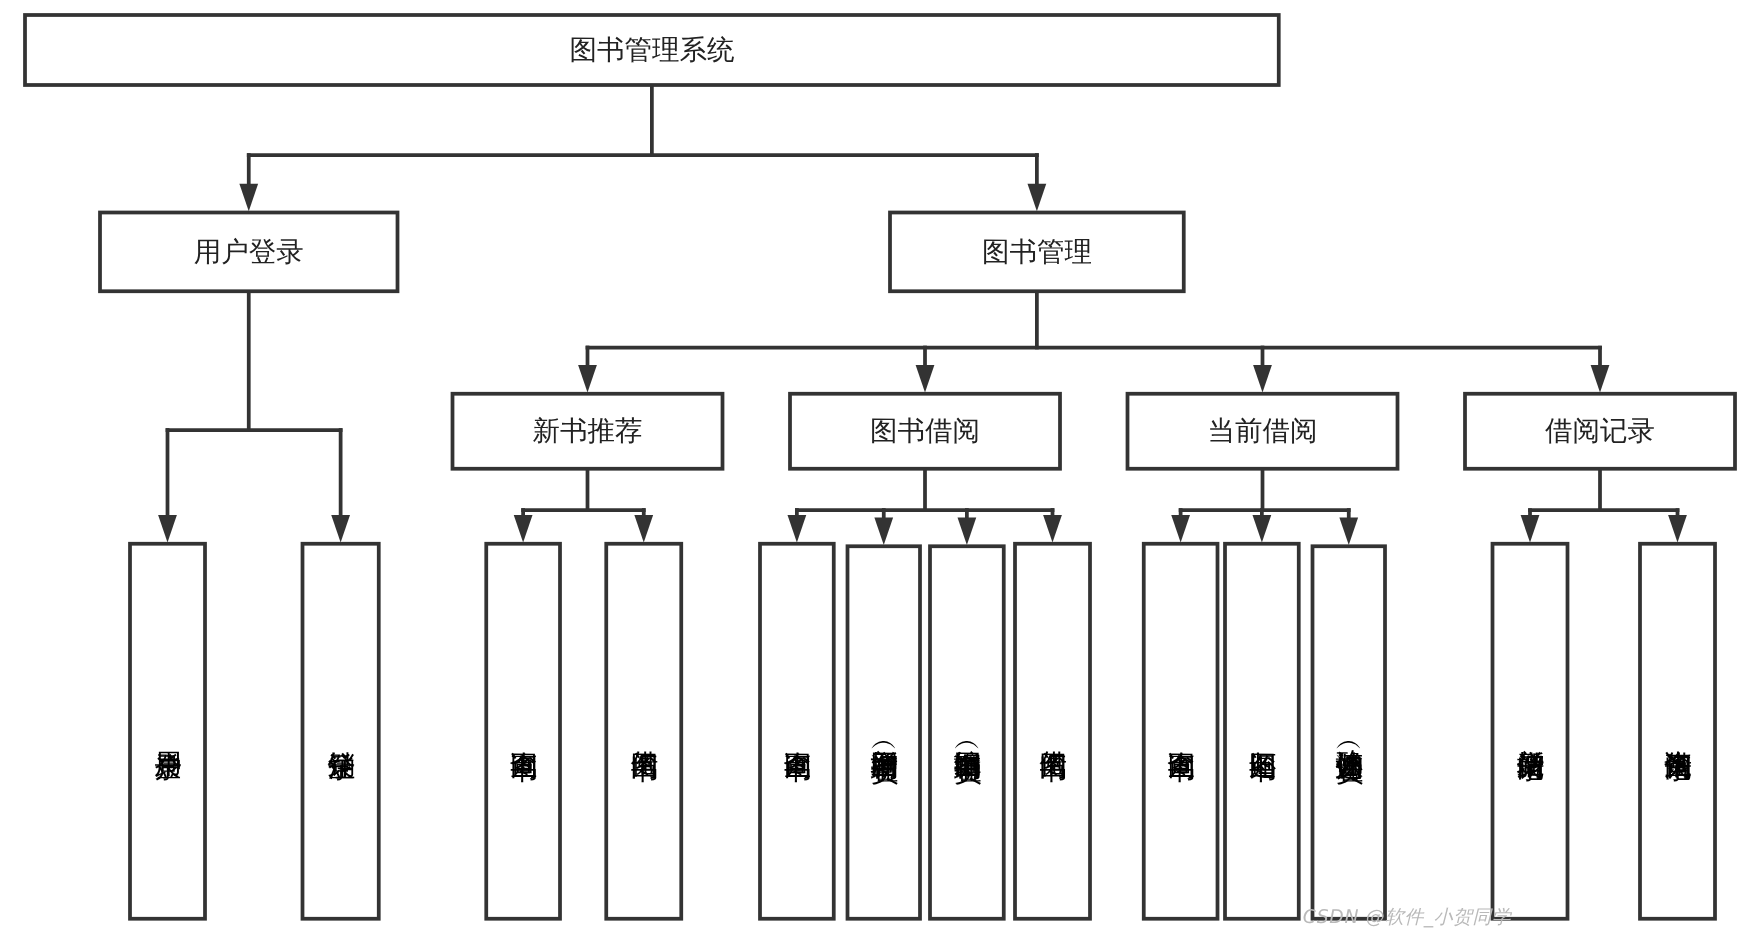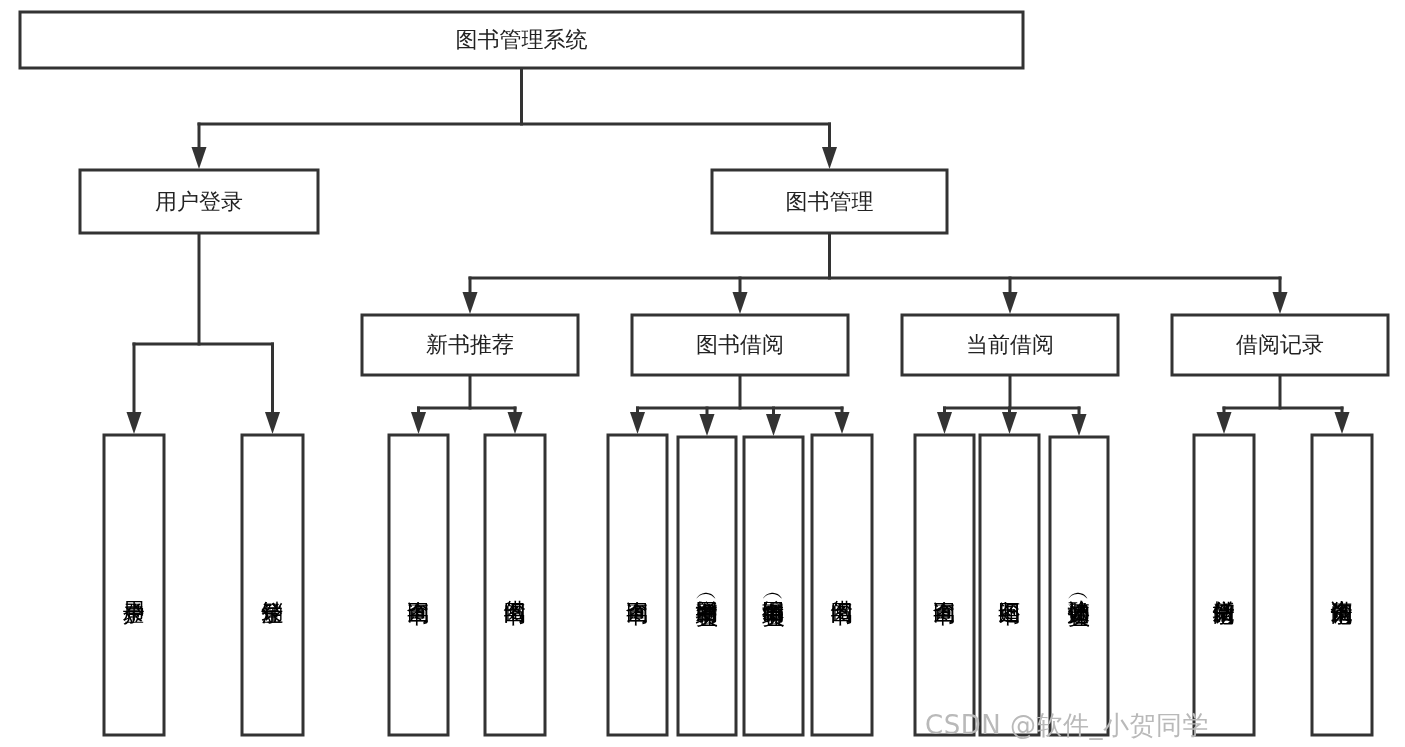--- a/index.html
+++ b/index.html
@@ -70,24 +70,25 @@
     display: flex;
     align-items: center;
     justify-content: center;
     pointer-events: none;
   }
   .watermark {
     position: absolute;
     right: 8px;
     bottom: 4px;
     font-family: "DejaVu Sans", "Liberation Sans", sans-serif;
-    font-size: 26px;
+    font-size: 15px;
     color: #b9b9b9;
     white-space: nowrap;
     letter-spacing: 0.5px;
+    font-style: italic;
   }
 </style>
 </head>
 <body>
 
 <div id="diagram-root">
   <svg id="flow" viewBox="0 0 1405 747">
     <g id="edges-layer">
         <path d="M521.5 68 L521.5 124" class="link"></path>
         <path d="M199 124 L829.5 124" class="link"></path>

